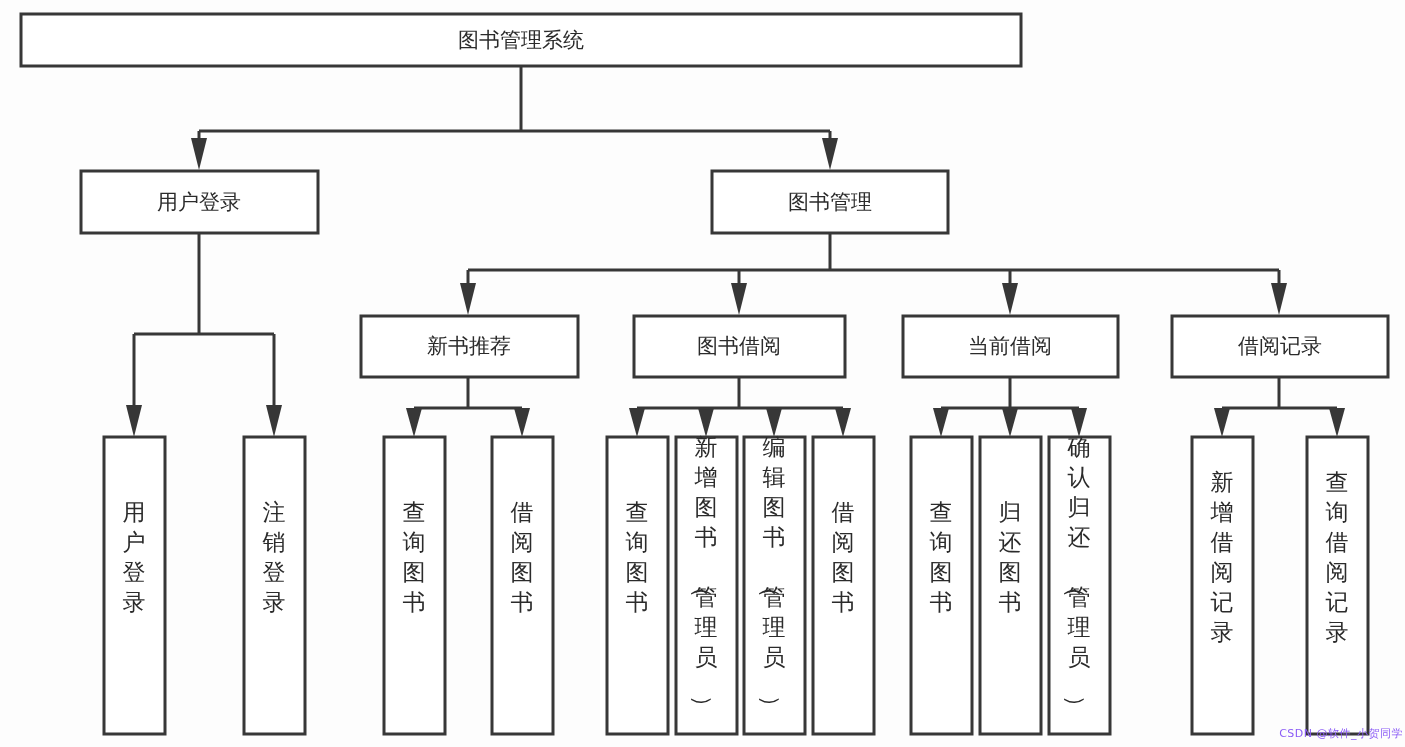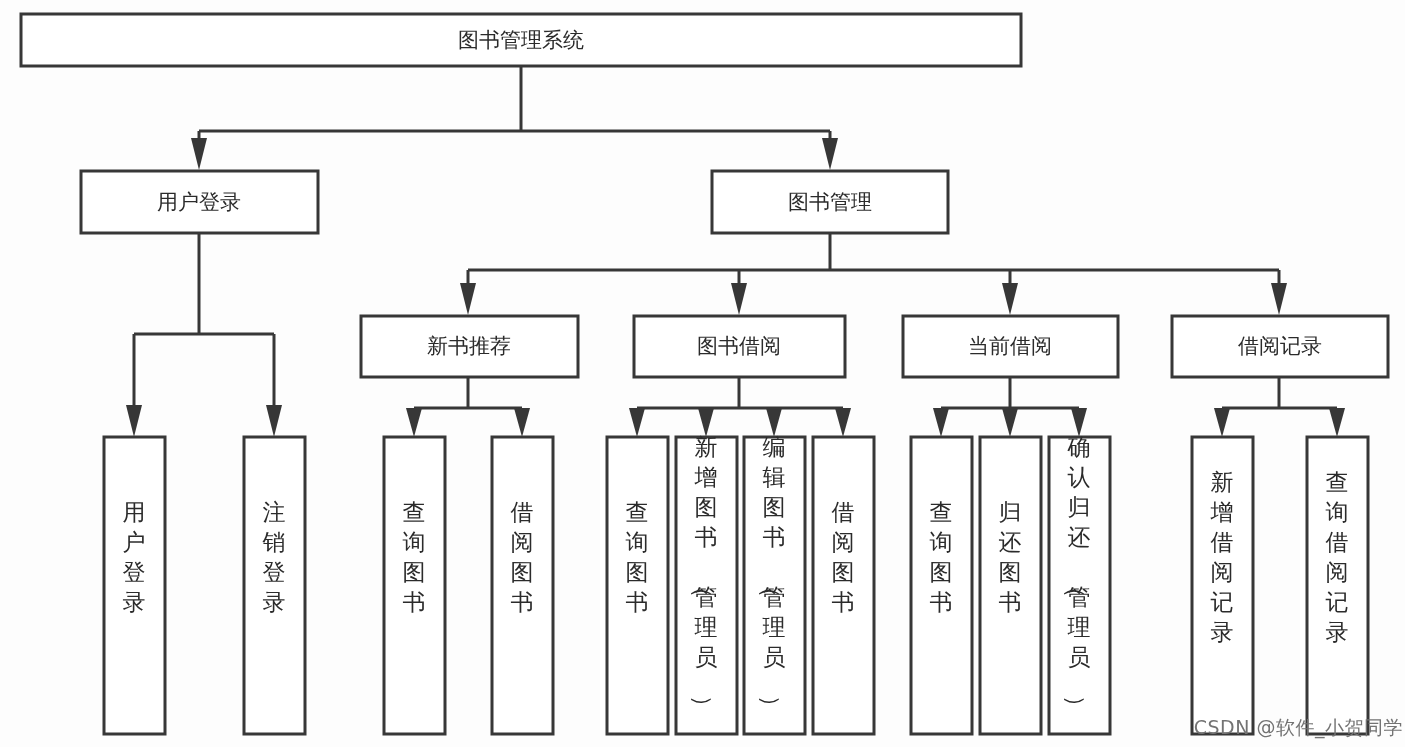--- a/index.html
+++ b/index.html
@@ -60,22 +60,22 @@
     font-family: "DejaVu Sans", "Liberation Sans", sans-serif;
     font-size: 23px;
     fill: #2b2b2b;
     text-anchor: middle;
   }
   .watermark {
     position: absolute;
     right: 10px;
     bottom: 6px;
     font-family: "DejaVu Sans", "Liberation Sans", sans-serif;
-    font-size: 19px;
-    color: #737373;
+    font-size: 11px;
+    color: #8b5cf6;
     white-space: nowrap;
     letter-spacing: 0.5px;
   }
 </style>
 </head>
 <body>
 
 <div id="diagram-root">
 
   <svg class="diagram" viewBox="0 0 1405 747" xmlns="http://www.w3.org/2000/svg">

